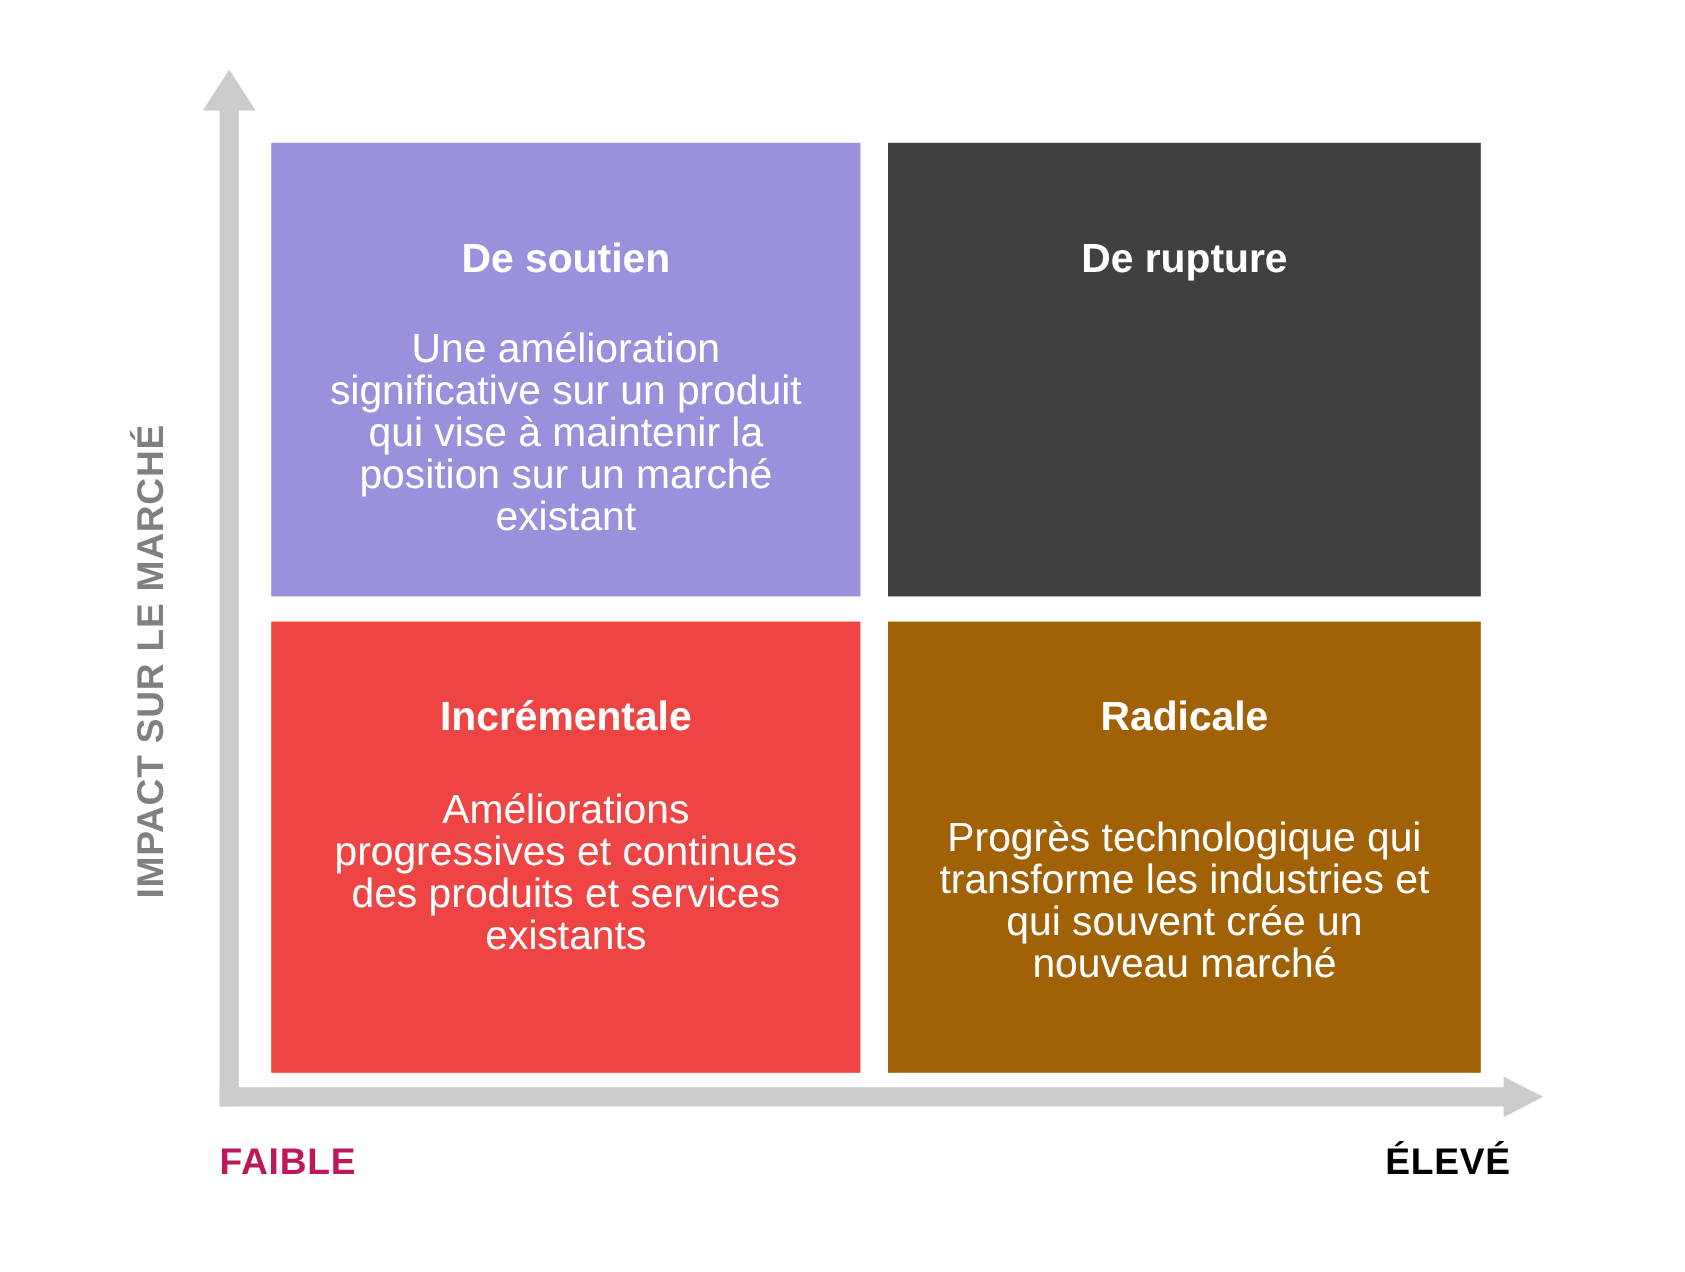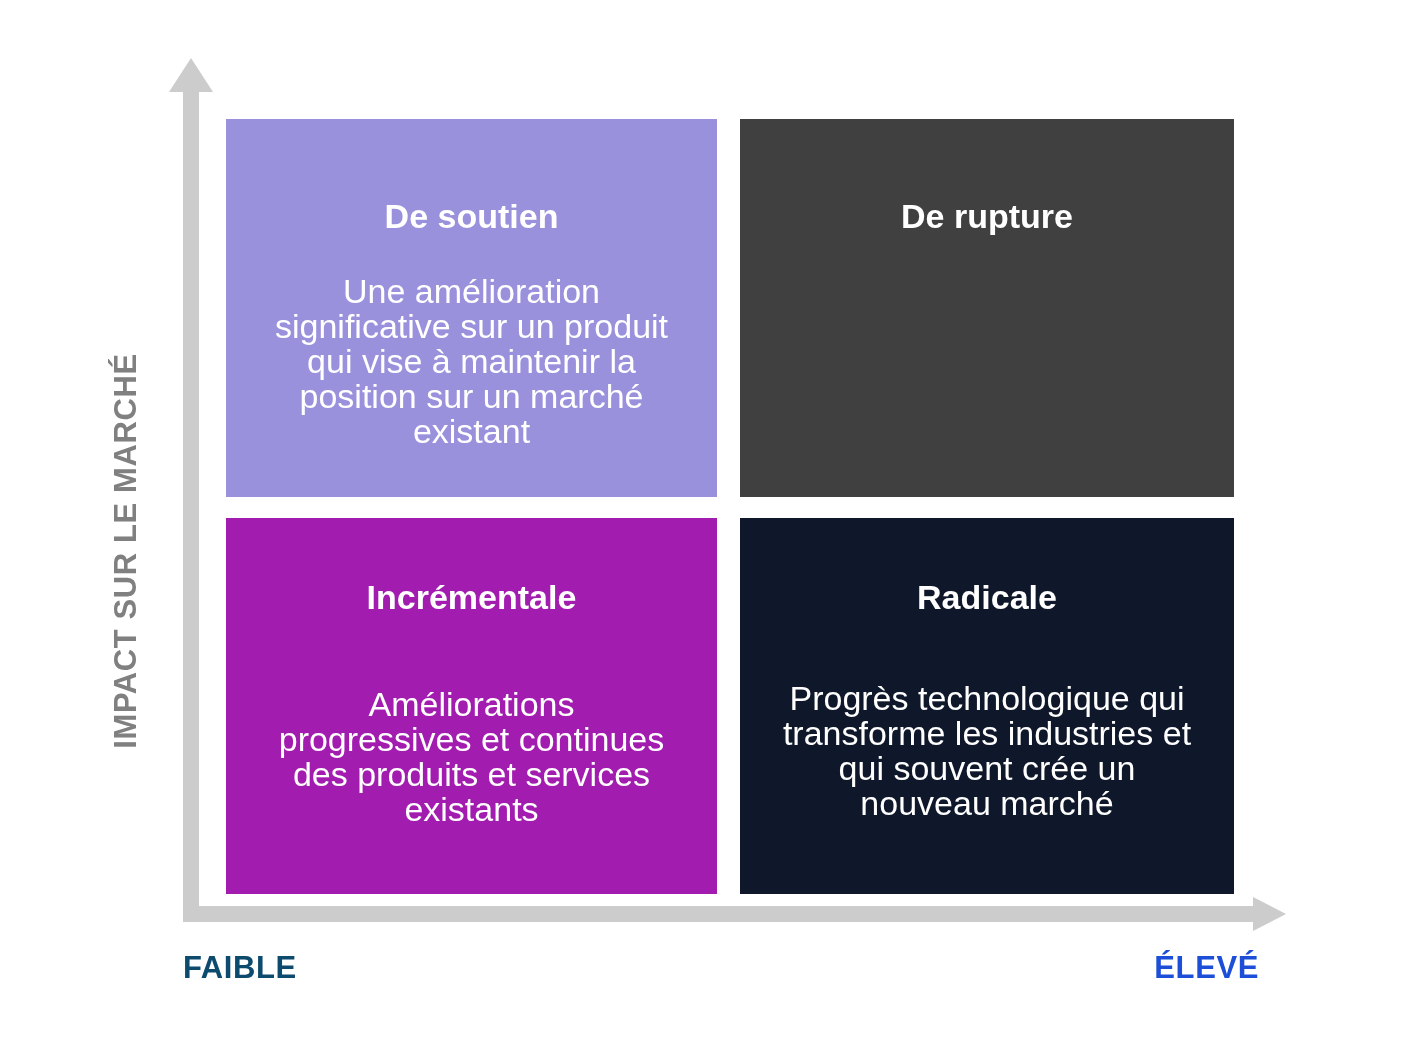--- a/index.html
+++ b/index.html
@@ -72,30 +72,30 @@
     color: #808080;
     font-size: 31px;
     font-weight: bold;
     letter-spacing: 0.6px;
     white-space: nowrap;
   }
   .x-label-low {
     position: absolute;
     left: 183px;
     top: 950px;
-    color: #0c4a6e;
+    color: #be185d;
     font-size: 31px;
     font-weight: bold;
     letter-spacing: 0.6px;
   }
   .x-label-high {
     position: absolute;
     right: 145px;
     top: 950px;
-    color: #1d4ed8;
+    color: #000000;
     font-size: 31px;
     font-weight: bold;
     letter-spacing: 0.6px;
   }
 
   
   .quadrants {
     position: absolute;
     left: 226px;
     top: 119px;
@@ -130,21 +130,21 @@
   }
 
   
   .quadrant.q-tl .q-title { margin-top: 77px; }
   .quadrant.q-tl .q-desc  { margin-top: 37px; max-width: 400px; }
 
   .quadrant.q-tr .q-title { margin-top: 77px; }
   .quadrant.q-tr .q-desc  { margin-top: 37px; max-width: 390px; }
 
   .quadrant.q-bl .q-title { margin-top: 59px; }
-  .quadrant.q-bl .q-desc  { margin-top: 69px; max-width: 400px; }
+  .quadrant.q-bl .q-desc  { margin-top: 40px; max-width: 400px; }
 
   .quadrant.q-br .q-title { margin-top: 59px; }
   .quadrant.q-br .q-desc  { margin-top: 63px; max-width: 410px; }
 </style>
 </head>
 <body>
 
 <div id="canvas">
 
   <div class="axis-vertical-line"></div>
@@ -160,24 +160,24 @@
 
     <div class="quadrant q-tl" style="background:#9a91dc">
       <div class="q-title">De soutien</div>
       <div class="q-desc">Une amélioration significative sur un produit qui vise à maintenir la position sur un marché existant</div>
     </div>
 
     <div class="quadrant q-tr" style="background:#404040">
       <div class="q-title">De rupture</div>
     </div>
 
-    <div class="quadrant q-bl" style="background:#a21caf">
+    <div class="quadrant q-bl" style="background:#ef4444">
       <div class="q-title">Incrémentale</div>
       <div class="q-desc">Améliorations progressives et continues des produits et services existants</div>
     </div>
 
-    <div class="quadrant q-br" style="background:#0f172a">
+    <div class="quadrant q-br" style="background:#a16207">
       <div class="q-title">Radicale</div>
       <div class="q-desc">Progrès technologique qui transforme les industries et qui souvent crée un nouveau marché</div>
     </div>
 
   </div>
 </div>
 
 </body></html>

